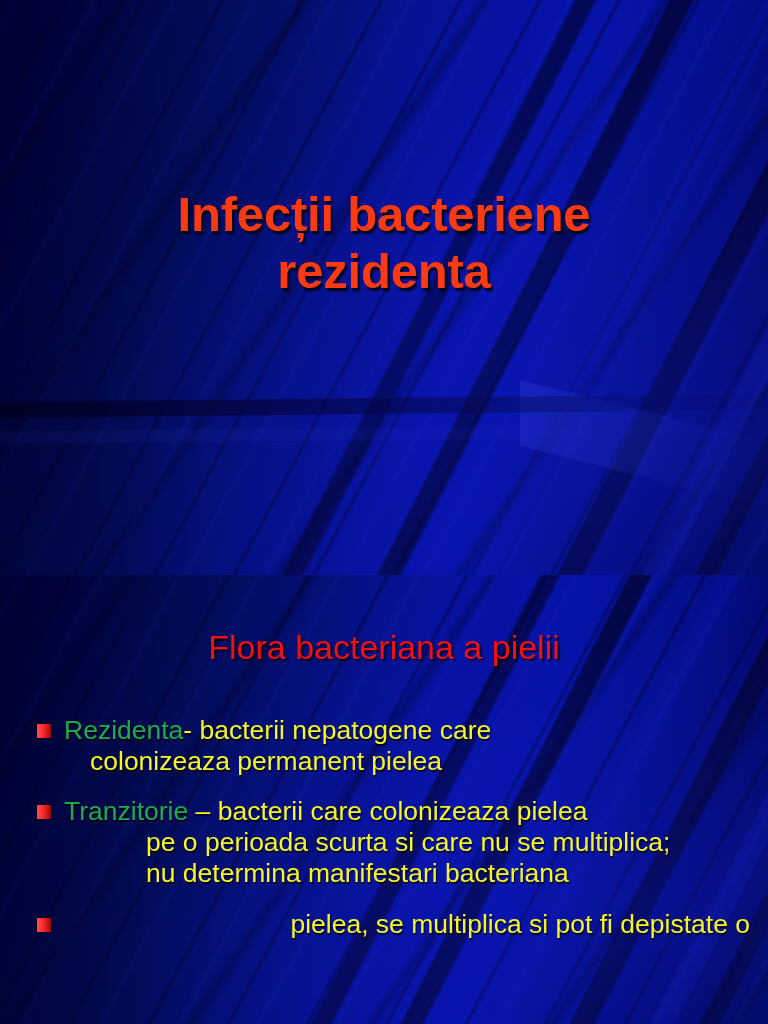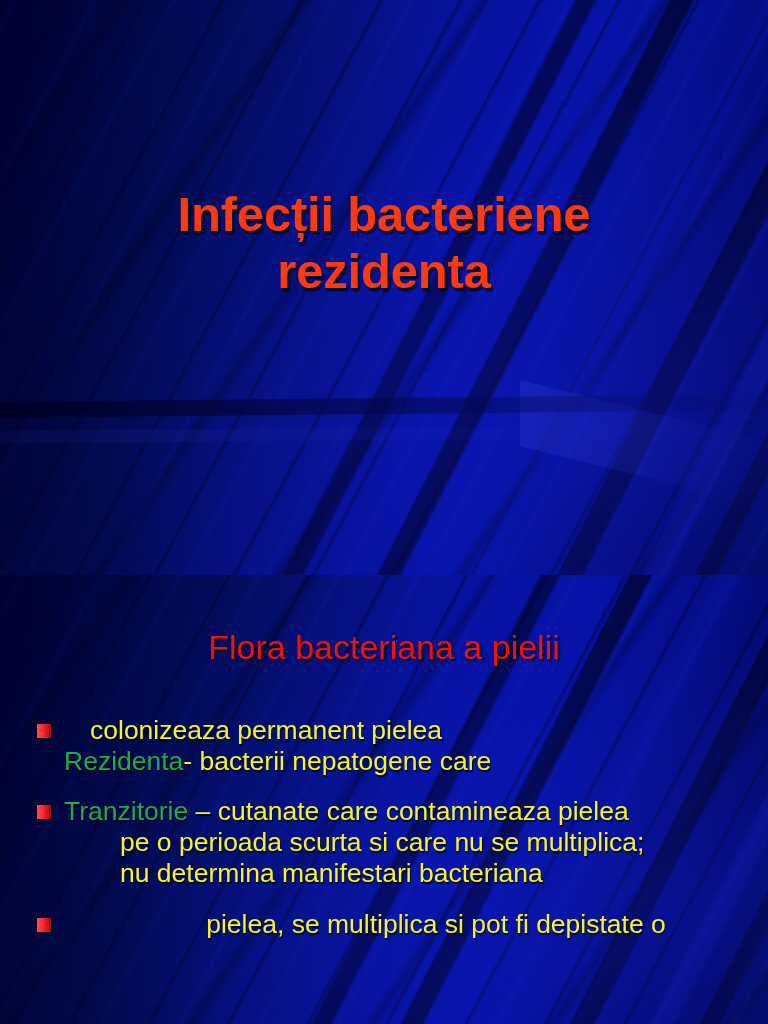--- a/index.html
+++ b/index.html
@@ -119,22 +119,22 @@
     background:linear-gradient(to right,#ff4d4d 0%,#f83030 38%,#cc1212 78%,#8e0b0b 100%);
     box-shadow:0 0 0 1px rgba(0,0,0,.35);
   }
   .bullet .term{color:#1faa4e;text-shadow:1px 2px 1px rgba(0,0,0,.8);}
   .bullet .dash{color:#f5f528;}
   .bullet .body{color:#f5f528;}
   .bullet .lines{display:block;}
   .bullet .ln{display:block;text-align:center;}
   .bullet .ln.first{text-align:left;text-indent:0;}
   .bullet.b1 .ln2{margin-left:26px;text-align:left;}
-  .bullet.b2 .ln2,.bullet.b2 .ln3{margin-left:56px;text-align:left;}
-  .bullet.b3 .ln2,.bullet.b3 .ln3{margin-left:58px;text-align:center;}
+  .bullet.b2 .ln2,.bullet.b2 .ln3{margin-left:82px;text-align:left;}
+  .bullet.b3 .ln2,.bullet.b3 .ln3{margin-left:58px;text-align:right;}
 </style>
 </head>
 <body>
 
 <div class="deck">
 
   <section class="slide" id="slide-1">
     <div class="bg-base"></div>
     <div class="bg-rays"></div>
     <div class="bg-ray-strong"></div>
@@ -155,30 +155,30 @@
     <div class="bg-ray-strong"></div>
     <div class="bg-vignette"></div>
 
     <div class="s2-heading">Flora bacteriana a pielii</div>
 
     <div class="bullets">
 
       <div class="bullet b1">
         <span class="marker"></span>
         <span class="lines">
+          <span class="ln first"><span class="term">Rezidenta</span><span class="dash">-</span><span class="body"> bacterii nepatogene care</span></span>
           <span class="ln ln2">colonizeaza permanent pielea</span>
-          <span class="ln first"><span class="term">Rezidenta</span><span class="dash">-</span><span class="body"> bacterii nepatogene care</span></span>
         </span>
       </div>
 
       <div class="bullet b2">
         <span class="marker"></span>
         <span class="lines">
           <span class="ln first"><span class="term">Tranzitorie</span>
-            <span class="dash">–</span><span class="body"> cutanate care contamineaza pielea</span></span>
+            <span class="dash">–</span><span class="body"> bacterii care colonizeaza pielea</span></span>
           <span class="ln ln2">pe o perioada scurta si care nu se multiplica;</span>
           <span class="ln ln3">nu determina manifestari bacteriana</span>
         </span>
       </div>
 
       <div class="bullet b3">
         <span class="marker"></span>
         <span class="lines">
           <span class="ln ln2">pielea, se multiplica si pot fi depistate o</span>
         </span>

